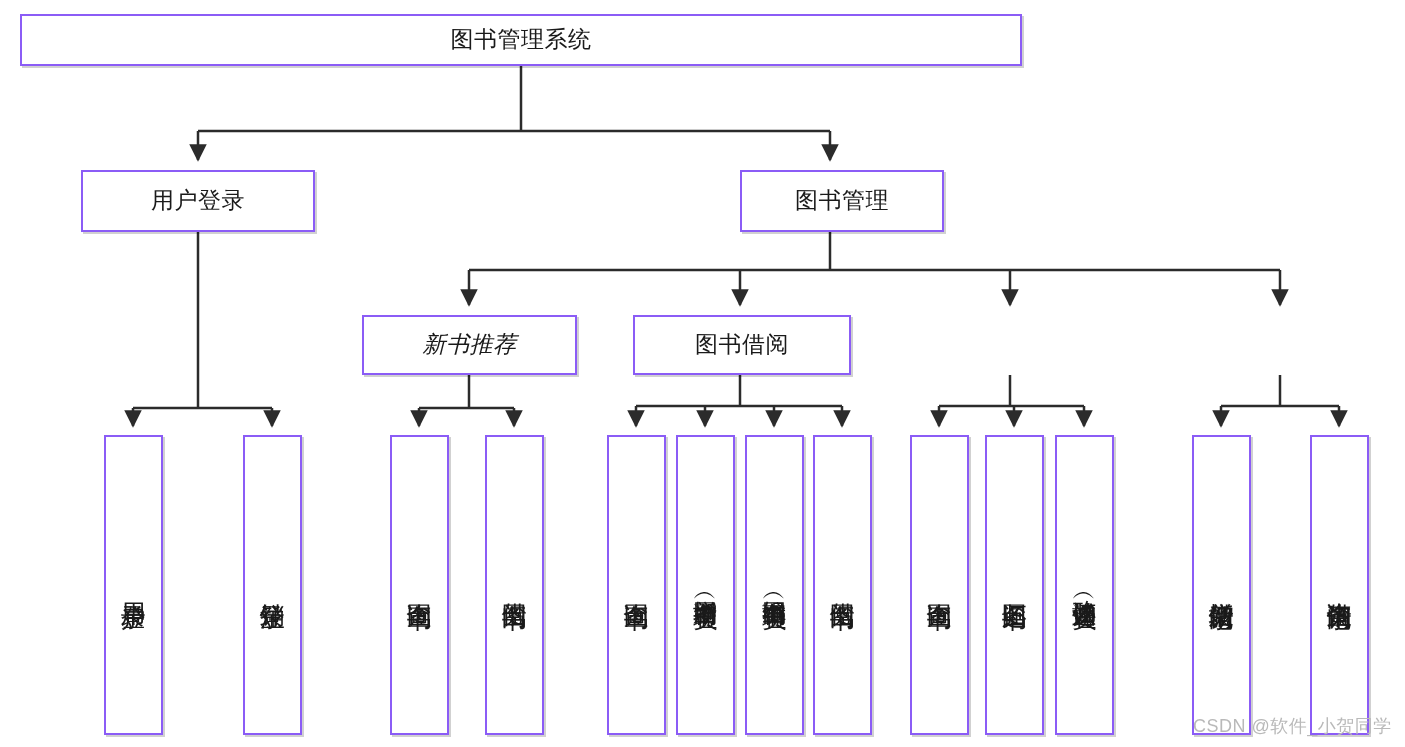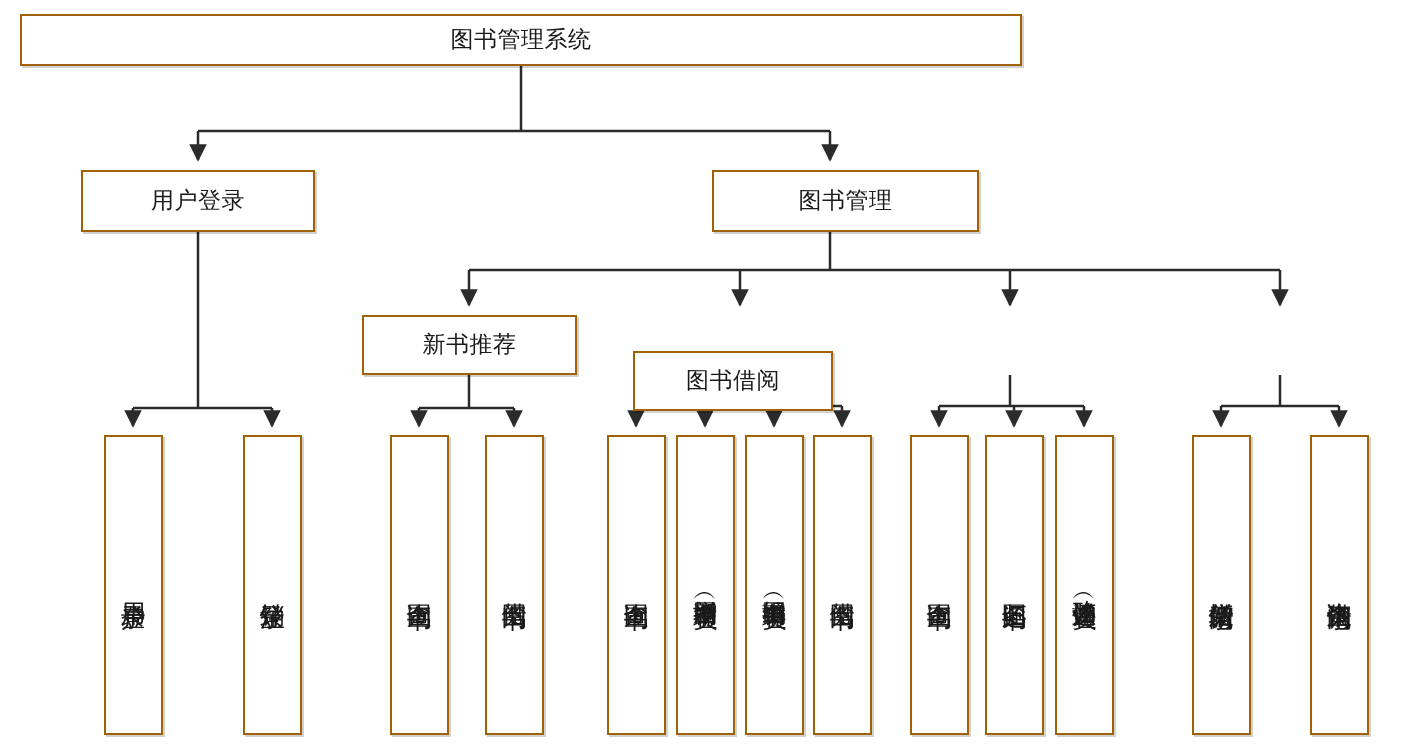--- a/index.html
+++ b/index.html
@@ -22,21 +22,21 @@
     left: 0;
     top: 0;
     width: 1405px;
     height: 747px;
     pointer-events: none;
   }
   .node {
     position: absolute;
     box-sizing: border-box;
     background: #ffffff;
-    border: 2px solid #a16207;
+    border: 2px solid #8b5cf6;
     box-shadow: 2px 2px 0 rgba(0,0,0,0.18);
     display: flex;
     align-items: center;
     justify-content: center;
     color: #1a1a1a;
   }
   .node-label {
     display: block;
     text-align: center;
     line-height: 1.12;
@@ -124,28 +124,28 @@
     </g>
   </svg>
 
   <div class="node horiz" id="node-root" style="left: 20px; top: 14px; width: 1002px; height: 52px;">
     <span class="node-label">图书管理系统</span>
   </div>
 
   <div class="node horiz" id="node-l2-0" style="left: 81px; top: 170px; width: 234px; height: 62px;">
     <span class="node-label">用户登录</span>
   </div>
-  <div class="node horiz" id="node-l2-1" style="left: 712px; top: 170px; width: 267px; height: 62px;">
+  <div class="node horiz" id="node-l2-1" style="left: 740px; top: 170px; width: 204px; height: 62px;">
     <span class="node-label">图书管理</span>
   </div>
 
-  <div class="node horiz" id="node-l3-0" style="left: 362px; top: 315px; width: 215px; height: 60px;">
+  <div class="node horiz" id="node-l3-0" style="left: 362px; top: 315px; width: 215px; height: 60px; font-style: italic;">
     <span class="node-label">新书推荐</span>
   </div>
-  <div class="node horiz" id="node-l3-1" style="left: 633px; top: 315px; width: 200px; height: 60px; margin-top: 36px;">
+  <div class="node horiz" id="node-l3-1" style="left: 633px; top: 315px; width: 218px; height: 60px;">
     <span class="node-label">图书借阅</span>
   </div>
 
   <div class="node vert" id="node-leaf-0" style="left: 104px; top: 435px; width: 59px; height: 300px;">
     <span class="node-label">用户登录</span>
   </div>
   <div class="node vert" id="node-leaf-1" style="left: 243px; top: 435px; width: 59px; height: 300px;">
     <span class="node-label">注销登录</span>
   </div>
   <div class="node vert" id="node-leaf-2" style="left: 390px; top: 435px; width: 59px; height: 300px;">
@@ -175,14 +175,15 @@
   <div class="node vert tall-text" id="node-leaf-10" style="left: 1055px; top: 435px; width: 59px; height: 300px;">
     <span class="node-label">确认归还（管理员）</span>
   </div>
   <div class="node vert" id="node-leaf-11" style="left: 1192px; top: 435px; width: 59px; height: 300px;">
     <span class="node-label">新增借阅记录</span>
   </div>
   <div class="node vert" id="node-leaf-12" style="left: 1310px; top: 435px; width: 59px; height: 300px;">
     <span class="node-label">查询借阅记录</span>
   </div>
 
+  <div class="watermark" id="watermark" style="left: 1193px; top: 714px;">CSDN @软件_小贺同学</div>
 
 </div>
 
 </body></html>

